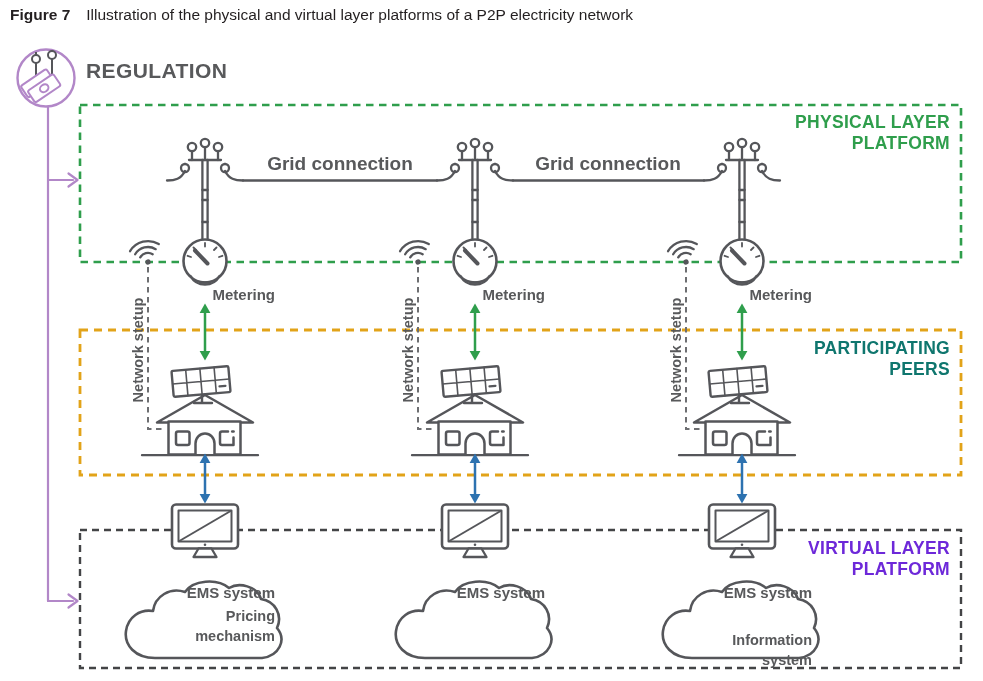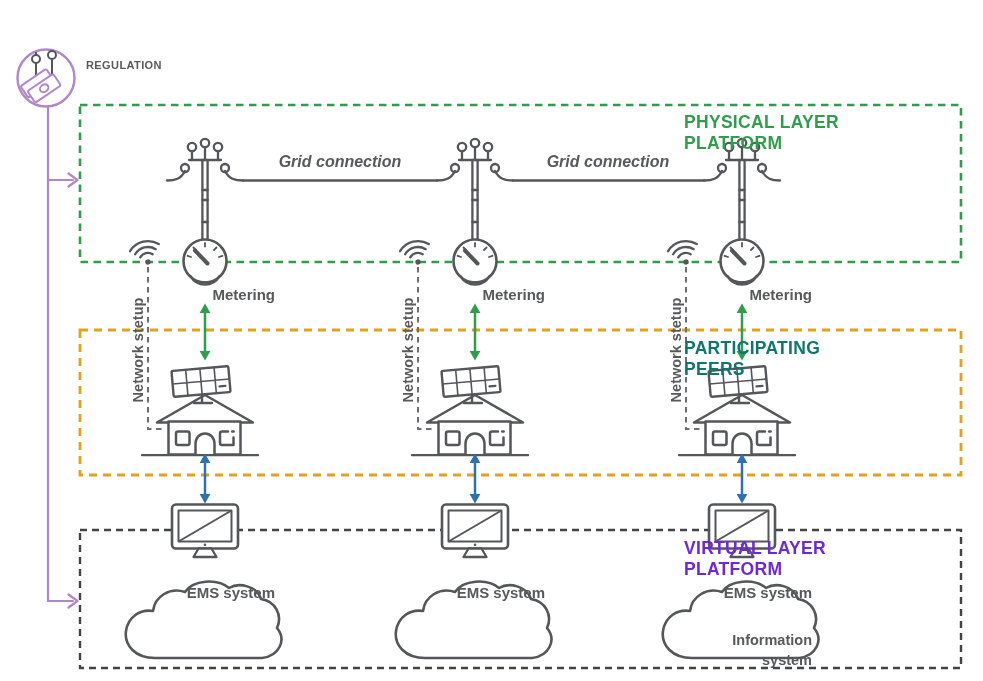--- a/index.html
+++ b/index.html
@@ -4,27 +4,27 @@
 <style>
   html,body{margin:0;padding:0;background:#ffffff;}
   .canvas{
     position:relative;width:983px;height:681px;background:#ffffff;overflow:hidden;
     font-family:"Liberation Sans",sans-serif;
   }
   .title{position:absolute;left:10px;top:6px;font-size:15.5px;color:#231f20;white-space:nowrap;}
   .title .fig-num{font-weight:700;}
   .title .fig-cap{margin-left:16px;font-weight:400;}
   .lbl{position:absolute;font-weight:700;color:#58595b;}
-  .reg-label{left:86px;top:59px;font-size:11px;letter-spacing:.4px;}
-  .layer-label{width:300px;left:684px;font-size:17.5px;line-height:1.22;
+  .reg-label{left:86px;top:59px;font-size:21px;letter-spacing:.4px;}
+  .layer-label{width:300px;left:650px;text-align:right;font-size:17.5px;line-height:1.22;
     letter-spacing:.3px;white-space:pre-line;}
   .layer-physical{top:112px;color:#2f9e4c;}
   .layer-peers{top:338px;color:#0f766e;}
   .layer-virtual{top:538px;color:#6d28d9;}
-  .grid-label{width:160px;top:153px;text-align:center;font-size:16px;font-style:italic;}
+  .grid-label{width:160px;top:153px;text-align:center;font-size:19px;}
   .col-label{width:140px;text-align:right;font-size:15px;}
   .metering{top:286px;}
   .ems{top:584px;}
   .cloud-label{top:607px;font-size:14.5px;line-height:1.35;white-space:pre-line;}
   .network-label{width:170px;height:18px;top:341px;text-align:center;font-size:14.5px;
     transform:rotate(-90deg);transform-origin:50% 50%;white-space:nowrap;}
   svg{position:absolute;left:0;top:0;}
 </style>
 </head>
 <body>
@@ -222,20 +222,23 @@
         <use href="#cloud" x="205"></use>
       </g>
     <g>
         <use href="#cloud" x="475"></use>
       </g>
     <g>
         <use href="#cloud" x="742"></use>
       </g>
   </svg>
 
+  <div class="title">
+    <span class="fig-num">Figure 7</span><span class="fig-cap">Illustration of the physical and virtual layer platforms of a P2P electricity network</span>
+  </div>
 
   <div class="lbl reg-label">REGULATION</div>
 
   <div class="lbl layer-label layer-physical">PHYSICAL LAYER
 PLATFORM</div>
   <div class="lbl layer-label layer-peers">PARTICIPATING
 PEERS</div>
   <div class="lbl layer-label layer-virtual">VIRTUAL LAYER
 PLATFORM</div>
 
@@ -247,16 +250,18 @@
   <div class="lbl col-label metering" style="left:672px;">Metering</div>
 
   <div class="lbl network-label" style="left:54px;">Network stetup</div>
   <div class="lbl network-label" style="left:324px;">Network stetup</div>
   <div class="lbl network-label" style="left:592px;">Network stetup</div>
 
   <div class="lbl col-label ems" style="left:135px;">EMS system</div>
   <div class="lbl col-label ems" style="left:405px;">EMS system</div>
   <div class="lbl col-label ems" style="left:672px;">EMS system</div>
 
+  <div class="lbl col-label cloud-label" style="left:135px;">Pricing
+mechanism</div>
   <div class="lbl col-label cloud-label" style="left:672px;margin-top:24px;">Information
 system</div>
 
 </div>
 
 </body></html>

